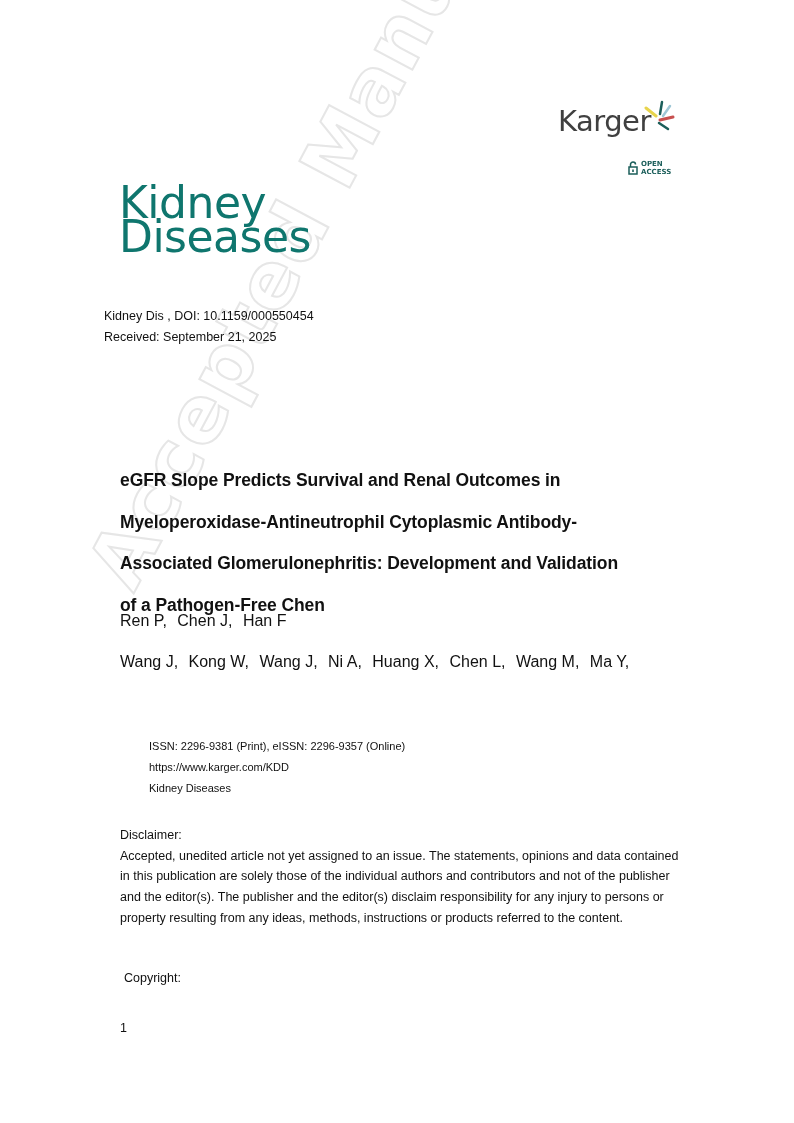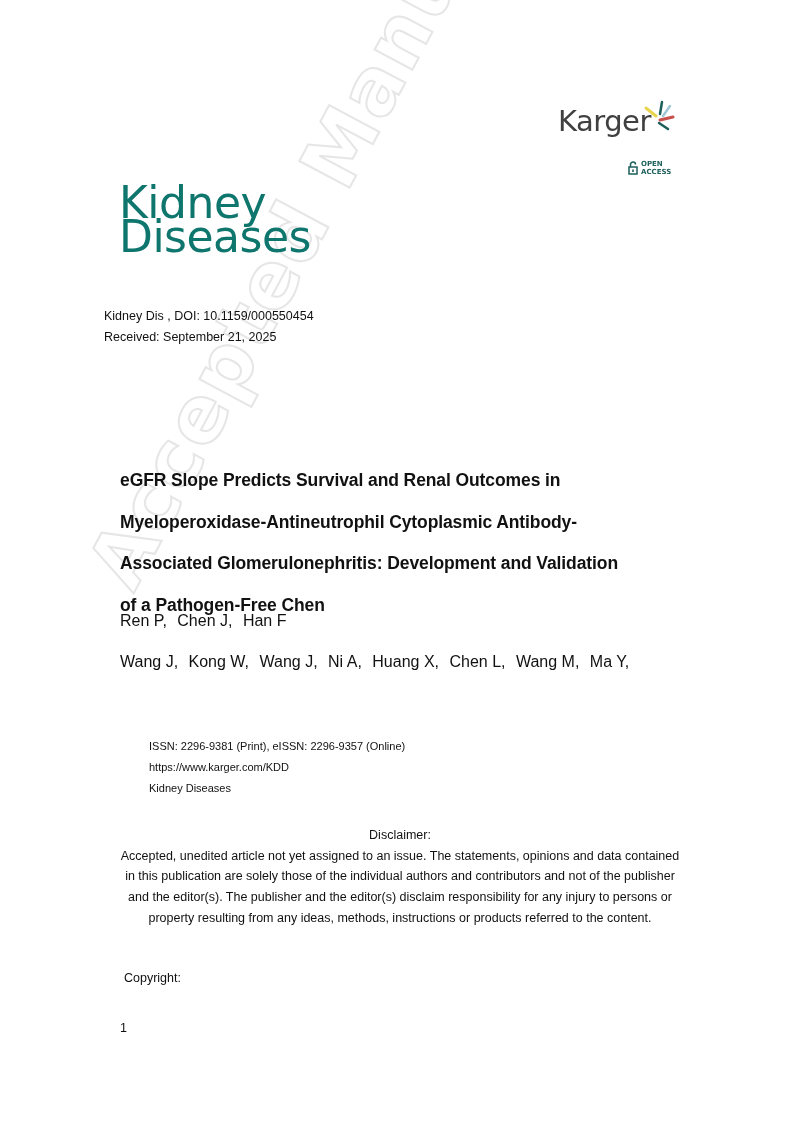--- a/index.html
+++ b/index.html
@@ -16,21 +16,21 @@
   .oa { position: absolute; left: 628px; top: 160px; display: flex; align-items: center; gap: 3px; }
   .oa-text { font-family: "DejaVu Sans", sans-serif; font-size: 7px; font-weight: bold; color: #1b5e5a; line-height: 8px; }
   .journal { position: absolute; left: 119px; top: 186px; font-family: "DejaVu Sans", sans-serif;
              font-weight: normal; font-size: 44px; line-height: 34px; color: #0f766e; letter-spacing: -0.5px; }
   .meta { position: absolute; left: 104px; top: 306px; font-size: 12.5px; line-height: 20.7px; }
   .title { position: absolute; left: 120px; top: 460px; width: 560px; font-weight: bold;
            font-size: 17.5px; line-height: 41.5px; letter-spacing: -0.1px; }
   .authors { position: absolute; left: 120px; top: 600px; width: 560px; font-size: 16px; line-height: 41px; }
   .authors span { margin-right: 6px; }
   .issn { position: absolute; left: 120px; top: 736px; font-size: 11px; line-height: 21px; margin-left: 29px; }
-  .disclaimer { position: absolute; left: 120px; top: 825px; width: 560px; font-size: 12.5px; line-height: 20.7px; text-align: center; }
+  .disclaimer { position: absolute; left: 120px; top: 825px; width: 560px; font-size: 12.5px; line-height: 20.7px; }
   .copyright { position: absolute; left: 124px; top: 971px; font-size: 12.5px; }
   .pagenum { position: absolute; left: 120px; top: 1021px; font-size: 12.5px; }
 </style>
 </head>
 <body>
 
 <div class="watermark">Accepted Manuscript</div>
 
 <div class="logo">
   <span class="logo-word">Karger</span>

